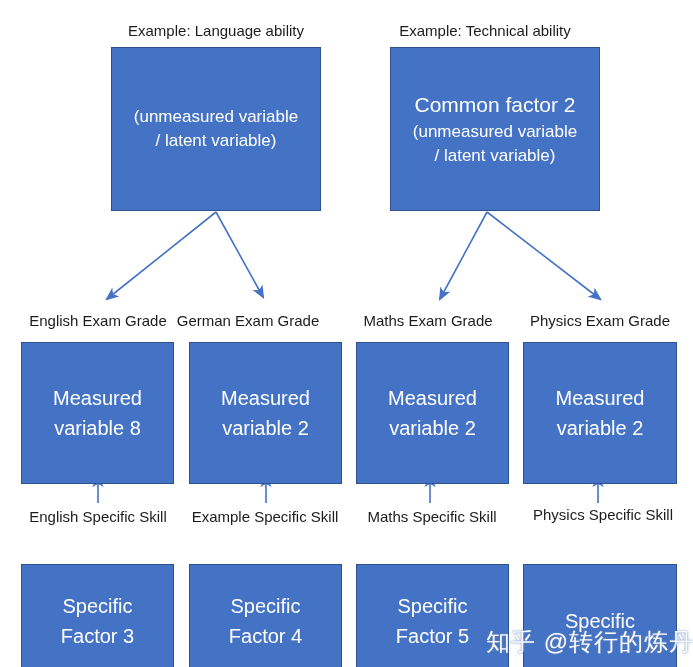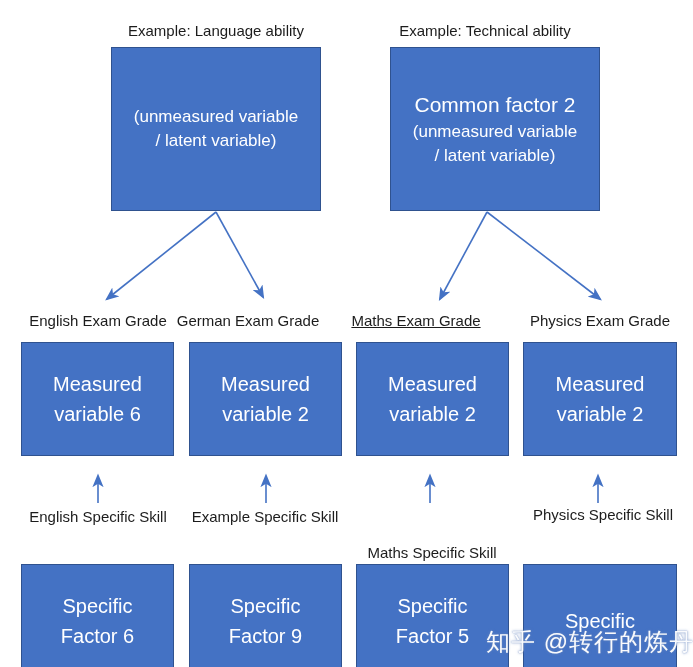--- a/index.html
+++ b/index.html
@@ -27,21 +27,21 @@
     border:1.5px solid var(--box-border);
     box-sizing:border-box;
     color:var(--box-text);
     display:flex;flex-direction:column;
     align-items:center;justify-content:center;
     text-align:center;
   }
   .cf-box{top:47px;width:210px;height:164px;}
   .cf-title{font-size:21px;line-height:27px;margin-bottom:2px;}
   .cf-sub{font-size:17px;line-height:24px;}
-  .mv-box{top:342px;width:153px;height:114px;}
+  .mv-box{top:342px;width:153px;height:142px;}
   .sf-box{top:564px;width:153px;height:114px;}
   .box-line{font-size:20px;line-height:30px;}
   svg.arrows{position:absolute;left:0;top:0;pointer-events:none;}
   svg.arrows line{stroke:var(--arrow);stroke-width:1.6;}
   #arrowhead path{fill:var(--arrow);}
   .watermark{
     position:absolute;left:486px;top:626px;
     font-size:24px;letter-spacing:1px;
     color:rgba(255,255,255,0.96);
     text-shadow:0 0 3px rgba(110,140,195,0.8), 0 0 1px rgba(110,140,195,0.9);
@@ -77,52 +77,52 @@
     <line x1="487" y1="212" x2="440" y2="299" marker-end="url(#arrowhead)"></line>
     <line x1="487" y1="212" x2="600" y2="299" marker-end="url(#arrowhead)"></line>
     <line x1="98" y1="503" x2="98" y2="476" marker-end="url(#arrowhead)"></line>
     <line x1="266" y1="503" x2="266" y2="476" marker-end="url(#arrowhead)"></line>
     <line x1="430" y1="503" x2="430" y2="476" marker-end="url(#arrowhead)"></line>
     <line x1="598" y1="503" x2="598" y2="476" marker-end="url(#arrowhead)"></line>
   </svg>
 
   <div class="mini-label" style="left:-2px;">English Exam Grade</div>
   <div class="mini-label" style="left:148px;">German Exam Grade</div>
-  <div class="mini-label" style="left:316px;text-decoration:underline;">Maths Exam Grade</div>
+  <div class="mini-label" style="left:328px;">Maths Exam Grade</div>
   <div class="mini-label" style="left:500px;">Physics Exam Grade</div>
 
   <div class="box mv-box" style="left:21px;">
     <div class="box-line">Measured</div>
-    <div class="box-line">variable 6</div>
+    <div class="box-line">variable 8</div>
   </div>
   <div class="box mv-box" style="left:189px;">
     <div class="box-line">Measured</div>
     <div class="box-line">variable 2</div>
   </div>
   <div class="box mv-box" style="left:356px;">
     <div class="box-line">Measured</div>
     <div class="box-line">variable 2</div>
   </div>
   <div class="box mv-box" style="left:523px;width:154px;">
     <div class="box-line">Measured</div>
     <div class="box-line">variable 2</div>
   </div>
 
   <div class="mini-label bottom" style="left:-2px;">English Specific Skill</div>
   <div class="mini-label bottom" style="left:165px;">Example Specific Skill</div>
-  <div class="mini-label bottom" style="left:332px;margin-top:36px;">Maths Specific Skill</div>
+  <div class="mini-label bottom" style="left:332px;">Maths Specific Skill</div>
   <div class="mini-label bottom" style="left:503px;top:506px;">Physics Specific Skill</div>
 
   <div class="box sf-box" style="left:21px;">
     <div class="box-line">Specific</div>
-    <div class="box-line">Factor 6</div>
+    <div class="box-line">Factor 3</div>
   </div>
   <div class="box sf-box" style="left:189px;">
     <div class="box-line">Specific</div>
-    <div class="box-line">Factor 9</div>
+    <div class="box-line">Factor 4</div>
   </div>
   <div class="box sf-box" style="left:356px;">
     <div class="box-line">Specific</div>
     <div class="box-line">Factor 5</div>
   </div>
   <div class="box sf-box" style="left:523px;width:154px;">
     <div class="box-line">Specific</div>
   </div>
 
   <div class="watermark">知乎 @转行的炼丹师</div>

